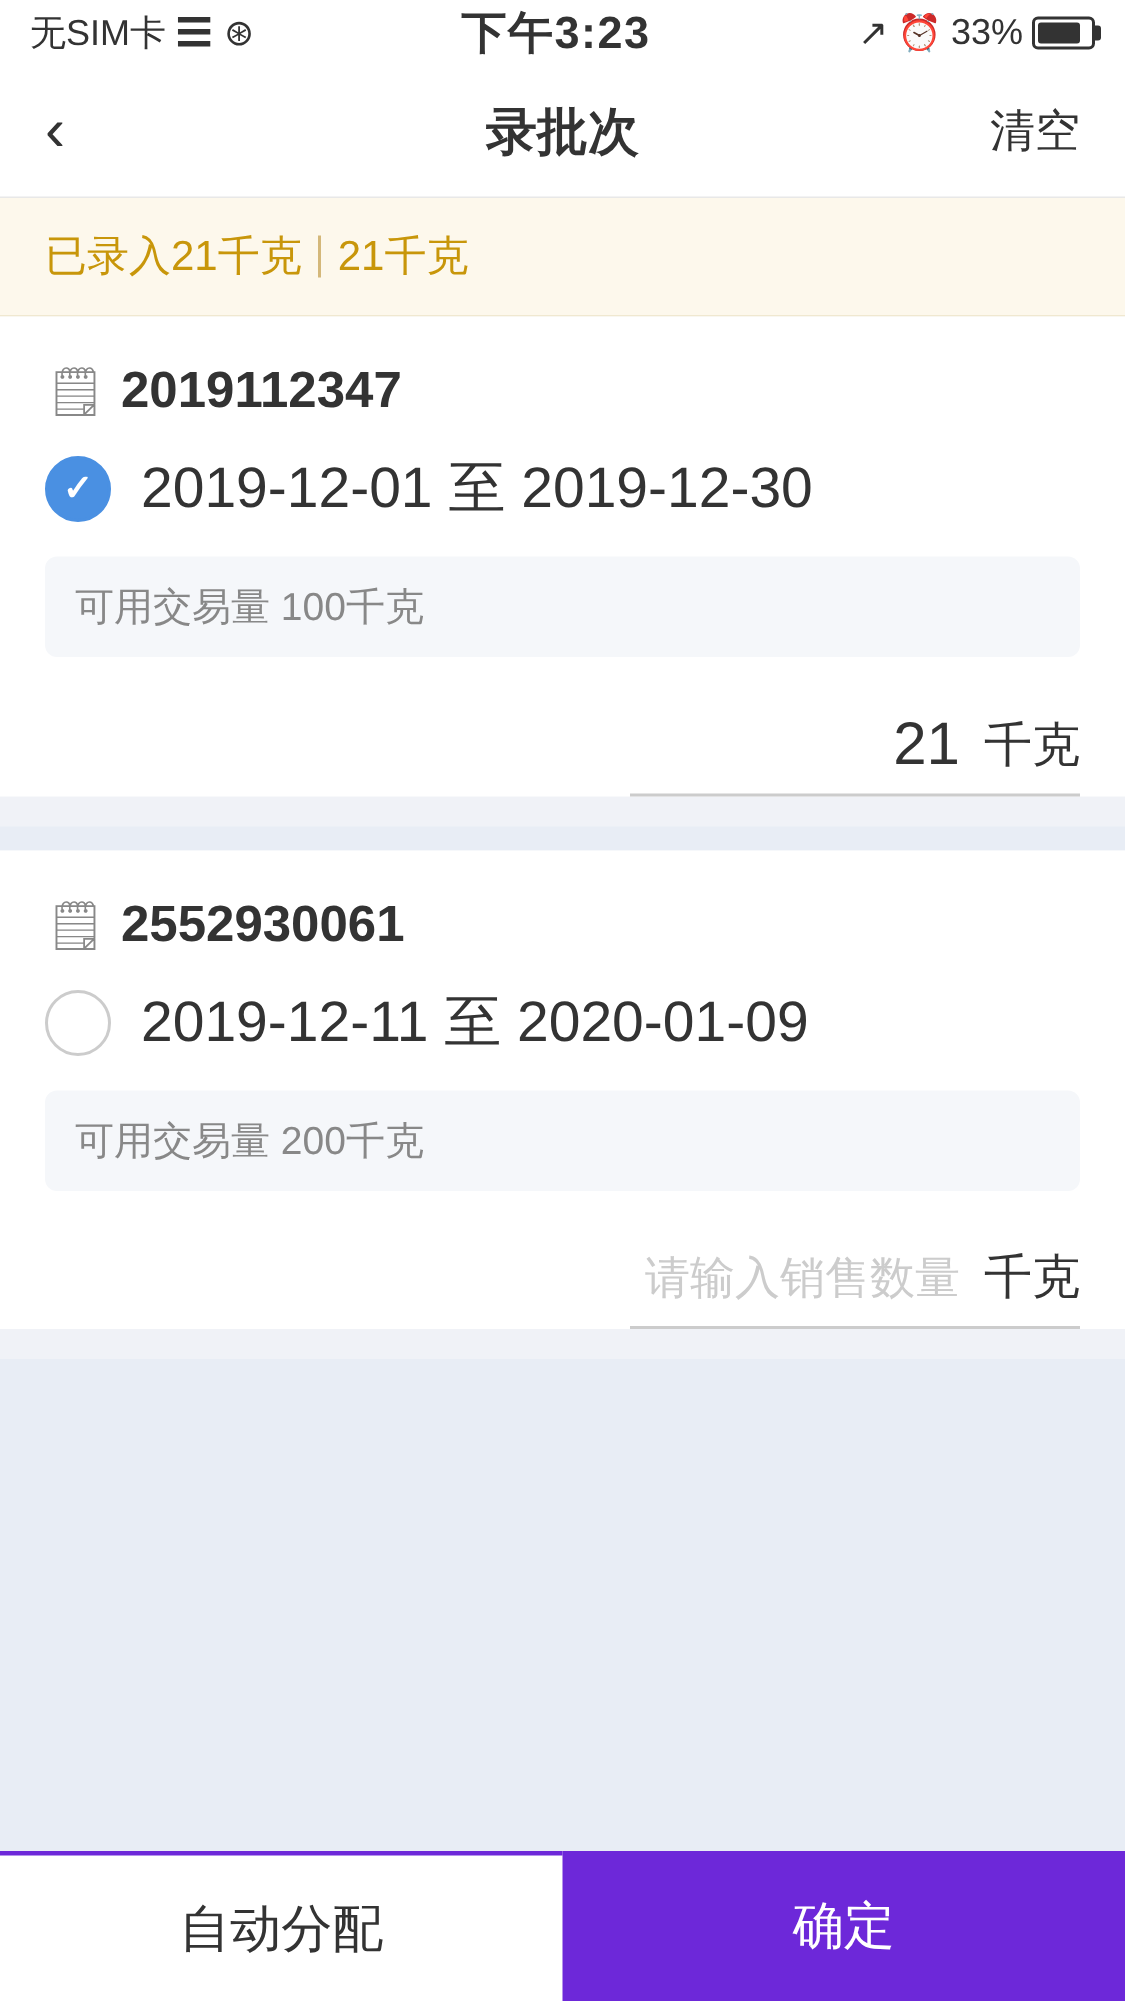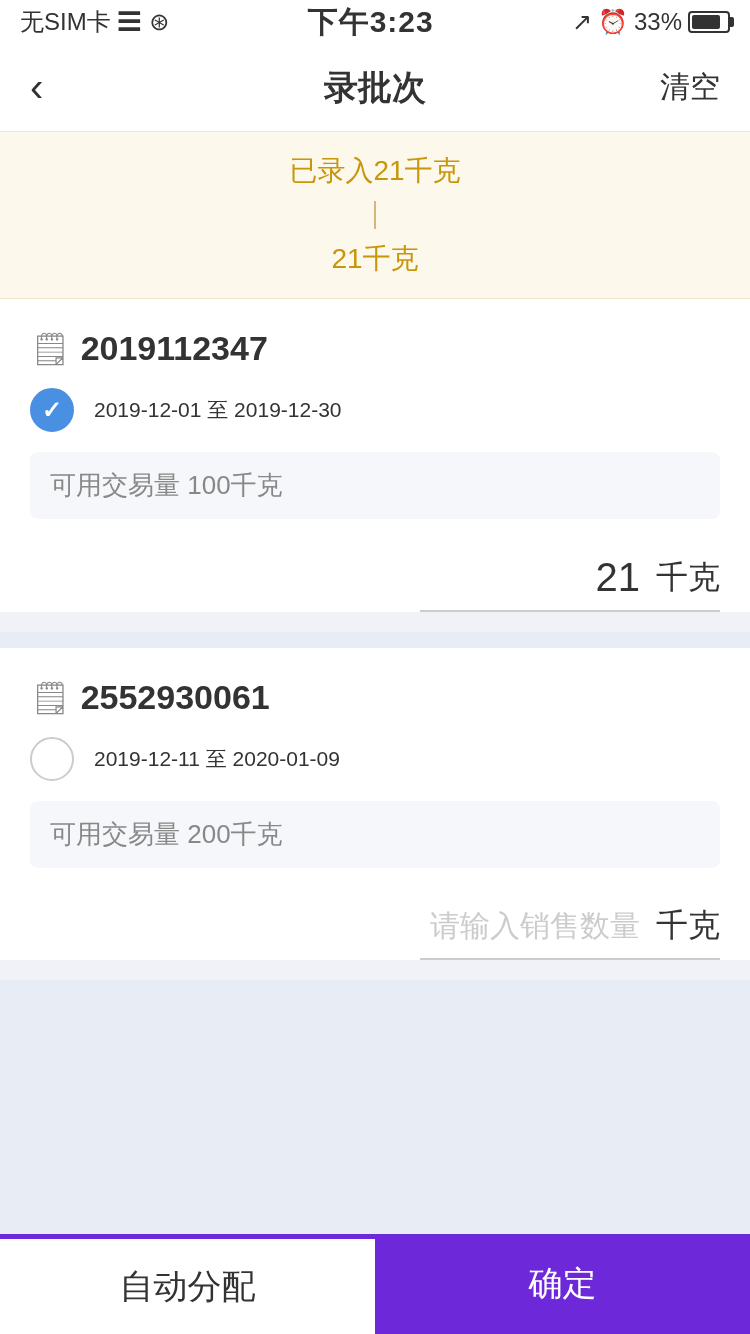--- a/index.html
+++ b/index.html
@@ -102,21 +102,20 @@
     }
 
     
     .info-banner {
       background: #fdf8ec;
       padding: 20px 30px;
       display: flex;
       align-items: center;
       gap: 11px;
       border-bottom: 1px solid #f0e8d0;
-      flex-direction: column;
     }
     .info-label {
       font-size: 28px;
       color: #c8960a;
       font-weight: 500;
     }
     .info-divider {
       width: 2px;
       height: 28px;
       background: #d4b87a;
@@ -167,21 +166,21 @@
     .radio-circle.checked {
       background: #4a90e2;
       border-color: #4a90e2;
     }
     .radio-check {
       color: #fff;
       font-size: 24px;
       font-weight: bold;
     }
     .batch-date {
-      font-size: 21px;
+      font-size: 38px;
       color: #333;
     }
     .batch-avail {
       margin: 10px 30px 16px 30px;
       background: #f5f7fa;
       border-radius: 8px;
       padding: 16px 20px;
       font-size: 26px;
       color: #888;
     }
@@ -250,21 +249,21 @@
     .btn-auto {
       flex: 1;
       display: flex;
       align-items: center;
       justify-content: center;
       font-size: 34px;
       color: #333;
       background: #fff;
       border: none;
       cursor: pointer;
-      border-top: 5px solid #6d28d9;
+      border-top: 3px solid #6d28d9;
     }
     .btn-confirm {
       flex: 1;
       display: flex;
       align-items: center;
       justify-content: center;
       font-size: 34px;
       color: #fff;
       background: #6d28d9;
       border: none;

